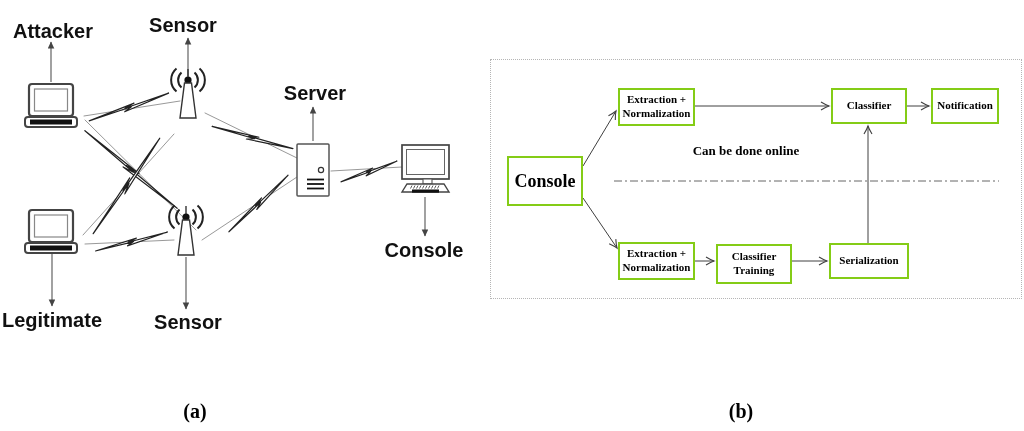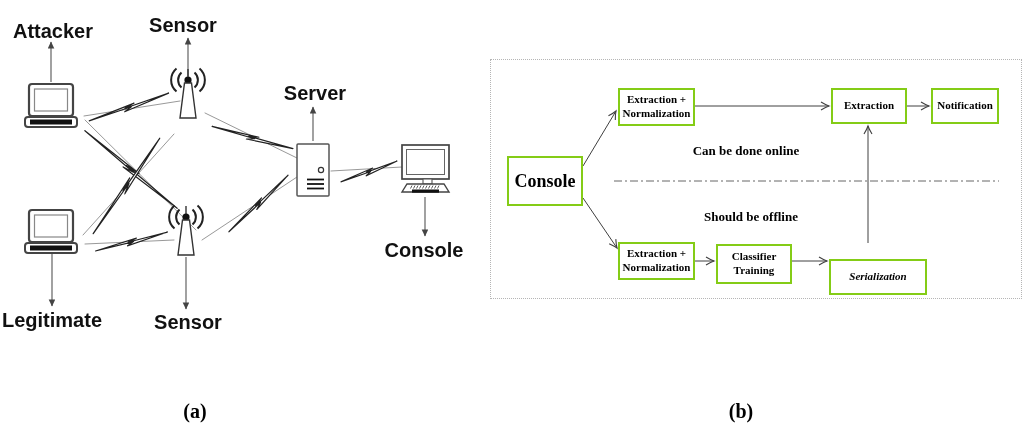--- a/index.html
+++ b/index.html
@@ -136,25 +136,24 @@
         <line x1="416" y1="46" x2="438" y2="46" marker-end="url(#chev)"></line>
         <line x1="202" y1="201" x2="223" y2="201" marker-end="url(#chev)"></line>
         <line x1="301" y1="201" x2="336" y2="201" marker-end="url(#chev)"></line>
         <line x1="377" y1="183" x2="377" y2="66" marker-end="url(#chev)"></line>
       </g>
       <line x1="123" y1="121" x2="508" y2="121" stroke="#666" stroke-width="1" stroke-dasharray="8 3 2 3"></line>
     </svg>
 
     <div class="bbox console" style="left:16px;top:96px;width:76px;height:50px;">Console</div>
     <div class="bbox" style="left:127px;top:28px;width:77px;height:38px;">Extraction + Normalization</div>
-    <div class="bbox" style="left:340px;top:28px;width:76px;height:36px;">Extraction</div>
+    <div class="bbox" style="left:340px;top:28px;width:76px;height:36px;">Classifier</div>
     <div class="bbox" style="left:440px;top:28px;width:68px;height:36px;">Notification</div>
     <div class="bbox" style="left:127px;top:182px;width:77px;height:38px;">Extraction + Normalization</div>
     <div class="bbox" style="left:225px;top:184px;width:76px;height:40px;">Classifier Training</div>
-    <div class="bbox" style="left:338px;top:199px;width:98px;height:36px;font-style:italic;">Serialization</div>
+    <div class="bbox" style="left:338px;top:183px;width:80px;height:36px;">Serialization</div>
 
     <div class="ann" style="left:155px;top:83px;">Can be done online</div>
-    <div class="ann" style="left:160px;top:149px;">Should be offline</div>
   </div>
 
   <div class="caption" style="left:165px;top:400px;">(a)</div>
   <div class="caption" style="left:711px;top:400px;">(b)</div>
 </div>
 
 </body></html>

